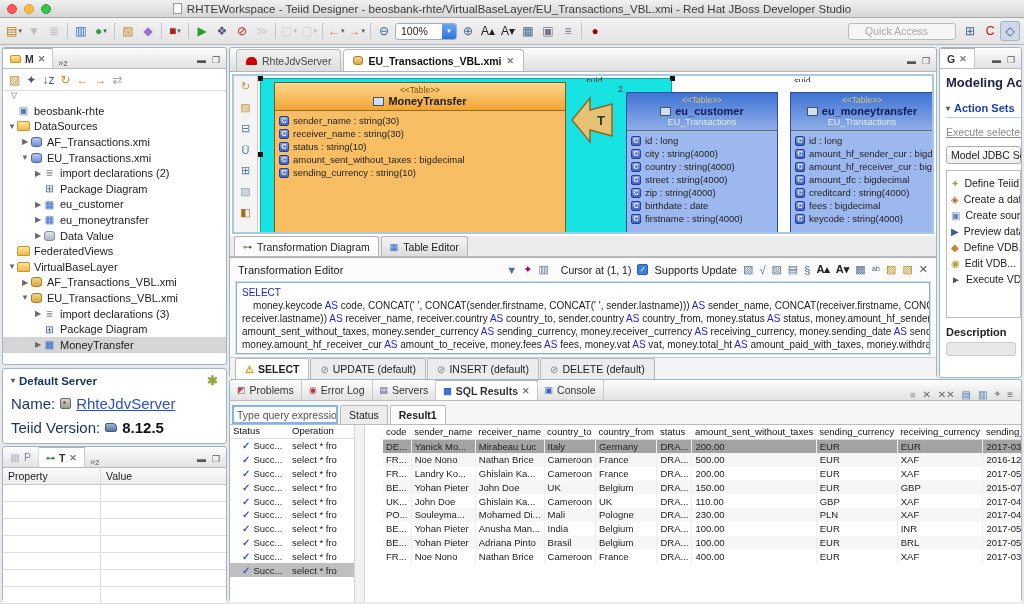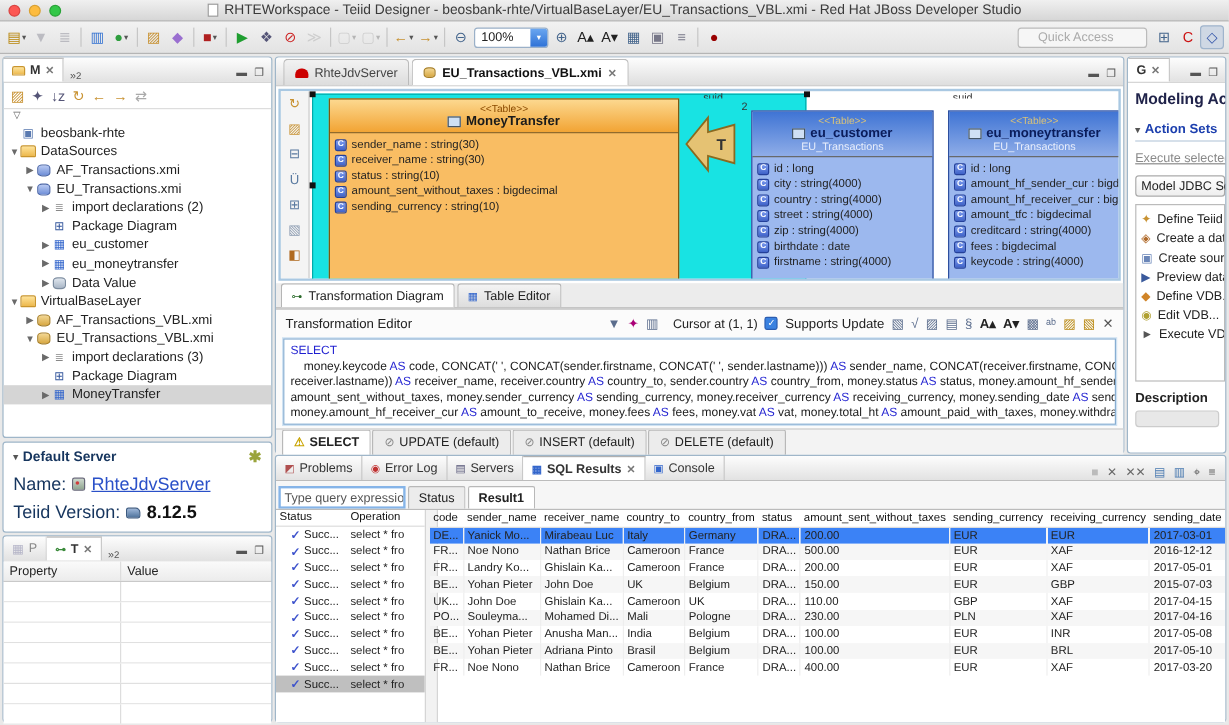--- a/index.html
+++ b/index.html
@@ -178,26 +178,26 @@
   #grid { position:relative; height:178px; background:#fff; border-top:1px solid #bbb; overflow:hidden; font-size:9.5px; }
   #lp { position:absolute; left:0; top:0; width:124px; height:100%; }
   .lp-h { display:flex; height:14px; border-bottom:1px solid #ddd; font-weight:normal; color:#111; }
   .lp-h div:first-child { width:62px; padding-left:3px; }
   .lp-row { display:flex; height:13.8px; align-items:center; }
   .lp-row.sel { background:#bfbfbf; }
   .lp-st { width:62px; padding-left:12px; display:flex; gap:3px; align-items:center; white-space:nowrap; overflow:hidden;}
   .lp-op { width:62px; white-space:nowrap; overflow:hidden; }
   .chk-b { color:#3d52cc; font-weight:bold; font-size:10px; }
   #gutter { position:absolute; left:124px; top:0; width:11px; height:100%; background:#f2f2f2; border-left:1px solid #d5d5d5; border-right:1px solid #d5d5d5; }
-  #rg { position:absolute; left:128px; top:0; right:0; height:100%; overflow:hidden; }
+  #rg { position:absolute; left:153px; top:0; right:0; height:100%; overflow:hidden; }
   #rg table { border-collapse:collapse; table-layout:fixed; }
   #rg th { font-weight:normal; color:#111; text-align:left; height:14px; padding:0 3px; border-bottom:1px solid #ddd;
      white-space:nowrap; overflow:hidden; }
   #rg td { height:13.8px; padding:0 3px; white-space:nowrap; overflow:hidden; border-right:1px solid #eee; }
-  #rg tr.r0 td { background:#3b82f6;margin-left:33px; }
+  #rg tr.r0 td { background:#a3a3a3;margin-left:33px; }
   #rg tr.odd td { background:#f6f6f6; }
 
   .minmax-glyph { font-size:9px; color:#555; }
 </style>
 </head>
 <body>
 
 <div id="stage">
 
   <div id="titlebar" class="abs">
@@ -403,20 +403,27 @@
             <span style="color: rgb(51, 102, 204);">▦</span>
           </span>
           <span class="tlabel">eu_moneytransfer</span>
         </div>
         <div class="trow" style="padding-left: 30px;">
           <span class="tarrow">▶</span>
           <span class="ticon">
             <span class="ico-db gray"></span>
           </span>
           <span class="tlabel">Data Value</span>
+        </div>
+        <div class="trow" style="padding-left: 4px;">
+          <span class="tarrow"></span>
+          <span class="ticon">
+            <span class="ico-folder"></span>
+          </span>
+          <span class="tlabel">FederatedViews</span>
         </div>
         <div class="trow" style="padding-left: 4px;">
           <span class="tarrow">▼</span>
           <span class="ticon">
             <span class="ico-folder"></span>
           </span>
           <span class="tlabel">VirtualBaseLayer</span>
         </div>
         <div class="trow" style="padding-left: 17px;">
           <span class="tarrow">▶</span>

